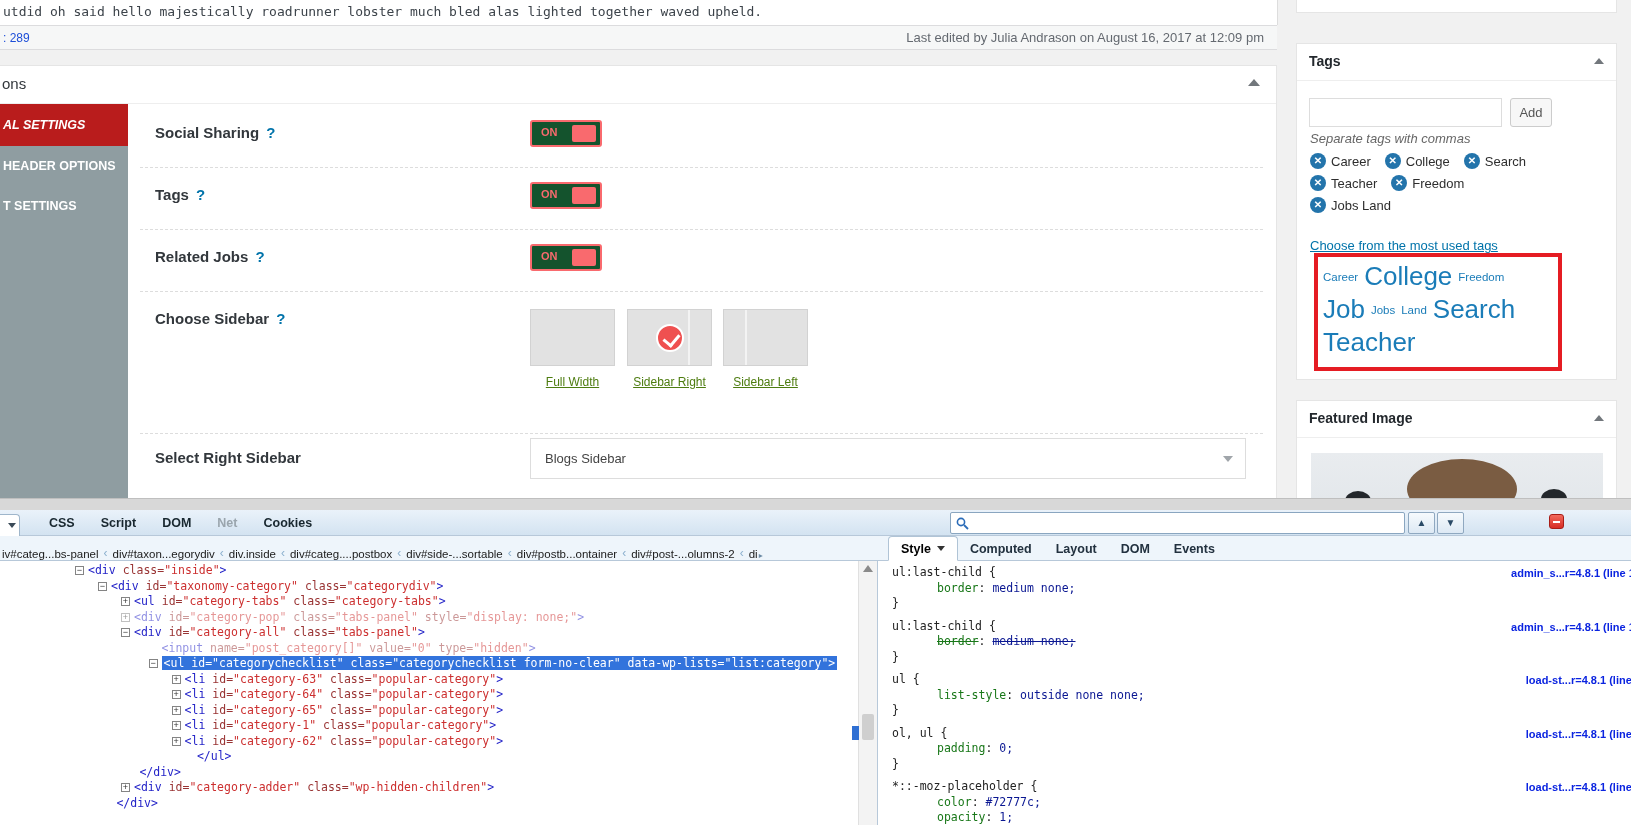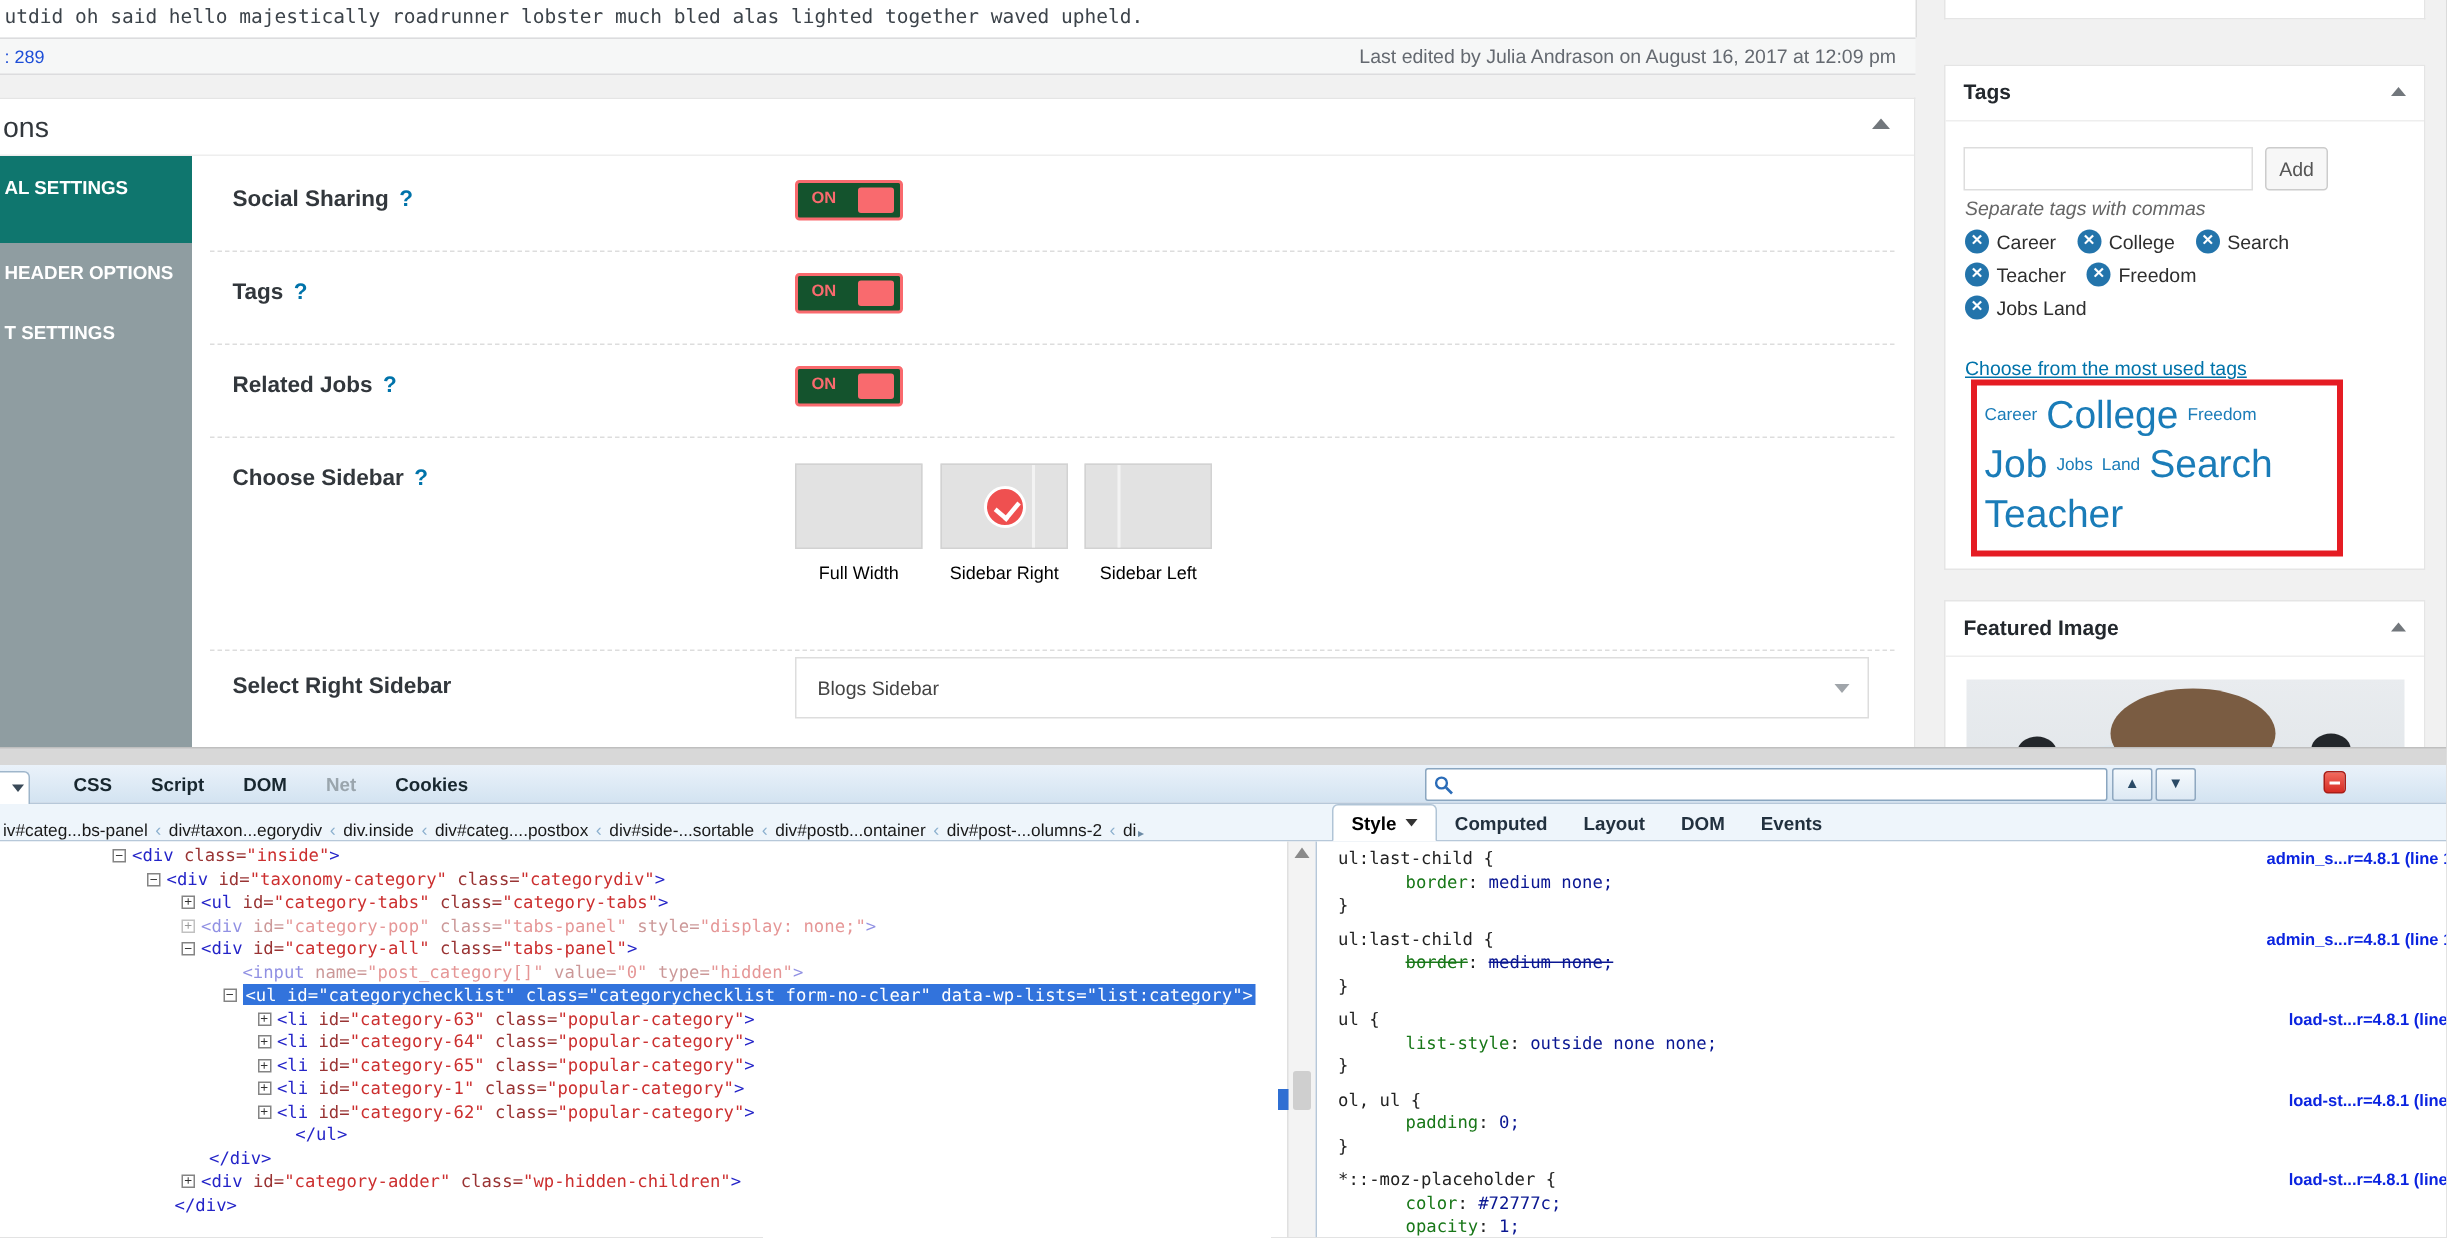--- a/index.html
+++ b/index.html
@@ -10,38 +10,38 @@
   .editor-area{position:absolute;left:0;top:0;width:1277px;height:25px;background:#fff;border-right:1px solid #ddd;}
   .editor-text{position:absolute;left:3px;top:4px;font-family:"DejaVu Sans Mono",monospace;font-size:13px;color:#3c434a;white-space:nowrap;}
   .status-bar{position:absolute;left:0;top:25px;width:1277px;height:25px;background:#f6f7f7;
               border-top:1px solid #dcdcde;border-bottom:1px solid #dcdcde;box-sizing:border-box;}
   .status-left{position:absolute;left:3px;top:5px;font-size:12px;color:#1d4ed8;}
   .status-right{position:absolute;right:13px;top:4px;font-size:13px;color:#646970;}
 
   
   .metabox{position:absolute;left:0;top:65px;width:1277px;height:435px;background:#fff;border:1px solid #e5e5e5;border-left:none;box-sizing:border-box;}
   .metabox-header{position:absolute;left:0;top:0;width:100%;height:38px;border-bottom:1px solid #eee;box-sizing:border-box;}
-  .metabox-title{position:absolute;left:2px;top:9px;font-size:19px;color:#32373c;}
+  .metabox-title{position:absolute;left:2px;top:9px;font-size:15px;color:#32373c;}
   .collapse-arrow{position:absolute;right:16px;top:13px;width:0;height:0;border-left:6px solid transparent;border-right:6px solid transparent;border-bottom:7px solid #72777c;}
   .settings-nav{position:absolute;left:0;top:38px;width:128px;bottom:1px;background:#8f9da1;}
   .nav-item{height:40px;line-height:40px;padding-left:3px;color:#fff;font-size:12.5px;font-weight:bold;white-space:nowrap;overflow:hidden;}
-  .nav-item.active{background:#0f766e;height:58px;line-height:42px;}
+  .nav-item.active{background:#b91c1c;height:42px;line-height:42px;font-style:italic;}
   .settings-main{position:absolute;left:128px;top:38px;right:1px;bottom:1px;background:#fff;}
   .row-label{position:absolute;left:27px;font-size:15px;font-weight:bold;color:#32373c;}
   .help-q{color:#0073aa;font-weight:bold;margin-left:7px;}
   .dashed-sep{position:absolute;left:12px;right:12px;height:0;border-top:1px dashed #ddd;}
   .toggle{position:absolute;left:402px;width:72px;height:27px;border:2px solid #f96a6e;border-radius:3px;background:#14532d;box-sizing:border-box;}
   .toggle-on{position:absolute;left:9px;top:4px;font-size:11px;font-weight:bold;color:#f96a6e;}
   .toggle-knob{position:absolute;right:4px;top:3px;width:24px;height:17px;background:#f96a6e;border-radius:2px;}
   .layout-box{position:absolute;width:85px;height:57px;background:#e2e2e2;border:1px solid #d2d2d2;box-sizing:border-box;}
   .layout-line-r{position:absolute;right:21px;top:0;bottom:0;width:2px;background:#f3f3f3;}
   .layout-line-l{position:absolute;left:21px;top:0;bottom:0;width:2px;background:#f3f3f3;}
   .check-badge{position:absolute;left:50%;top:50%;margin-left:-14px;margin-top:-14px;width:28px;height:28px;border-radius:50%;background:#ef5050;border:2px solid #fff;box-sizing:border-box;}
   .check-badge:after{content:"";position:absolute;left:8px;top:5px;width:8px;height:12px;border:solid #fff;border-width:0 3px 3px 0;transform:rotate(40deg);}
-  .layout-label{position:absolute;width:85px;text-align:center;font-size:12px;color:#000000;}
+  .layout-label{position:absolute;width:85px;text-align:center;font-size:12px;color:#4d7c0f;text-decoration:underline;}
   .select-box{position:absolute;left:402px;width:716px;height:41px;background:#fff;border:1px solid #ddd;box-sizing:border-box;}
   .select-value{position:absolute;left:14px;top:12px;font-size:13px;color:#444;}
   .select-caret{position:absolute;right:12px;top:17px;width:0;height:0;border-left:5px solid transparent;border-right:5px solid transparent;border-top:6px solid #a0a5aa;}
 
   
   .panel{position:absolute;left:1296px;width:321px;background:#fff;border:1px solid #e5e5e5;box-sizing:border-box;}
   .panel-header{position:relative;height:36px;border-bottom:1px solid #eee;}
   .panel-title{position:absolute;left:12px;top:9px;font-size:14px;font-weight:600;color:#23282d;}
   .panel-arrow{position:absolute;right:12px;top:14px;width:0;height:0;border-left:5px solid transparent;border-right:5px solid transparent;border-bottom:6px solid #72777c;}
   .tag-input{position:absolute;left:12px;top:54px;width:193px;height:29px;border:1px solid #ddd;box-sizing:border-box;font-size:13px;padding:0 6px;}

